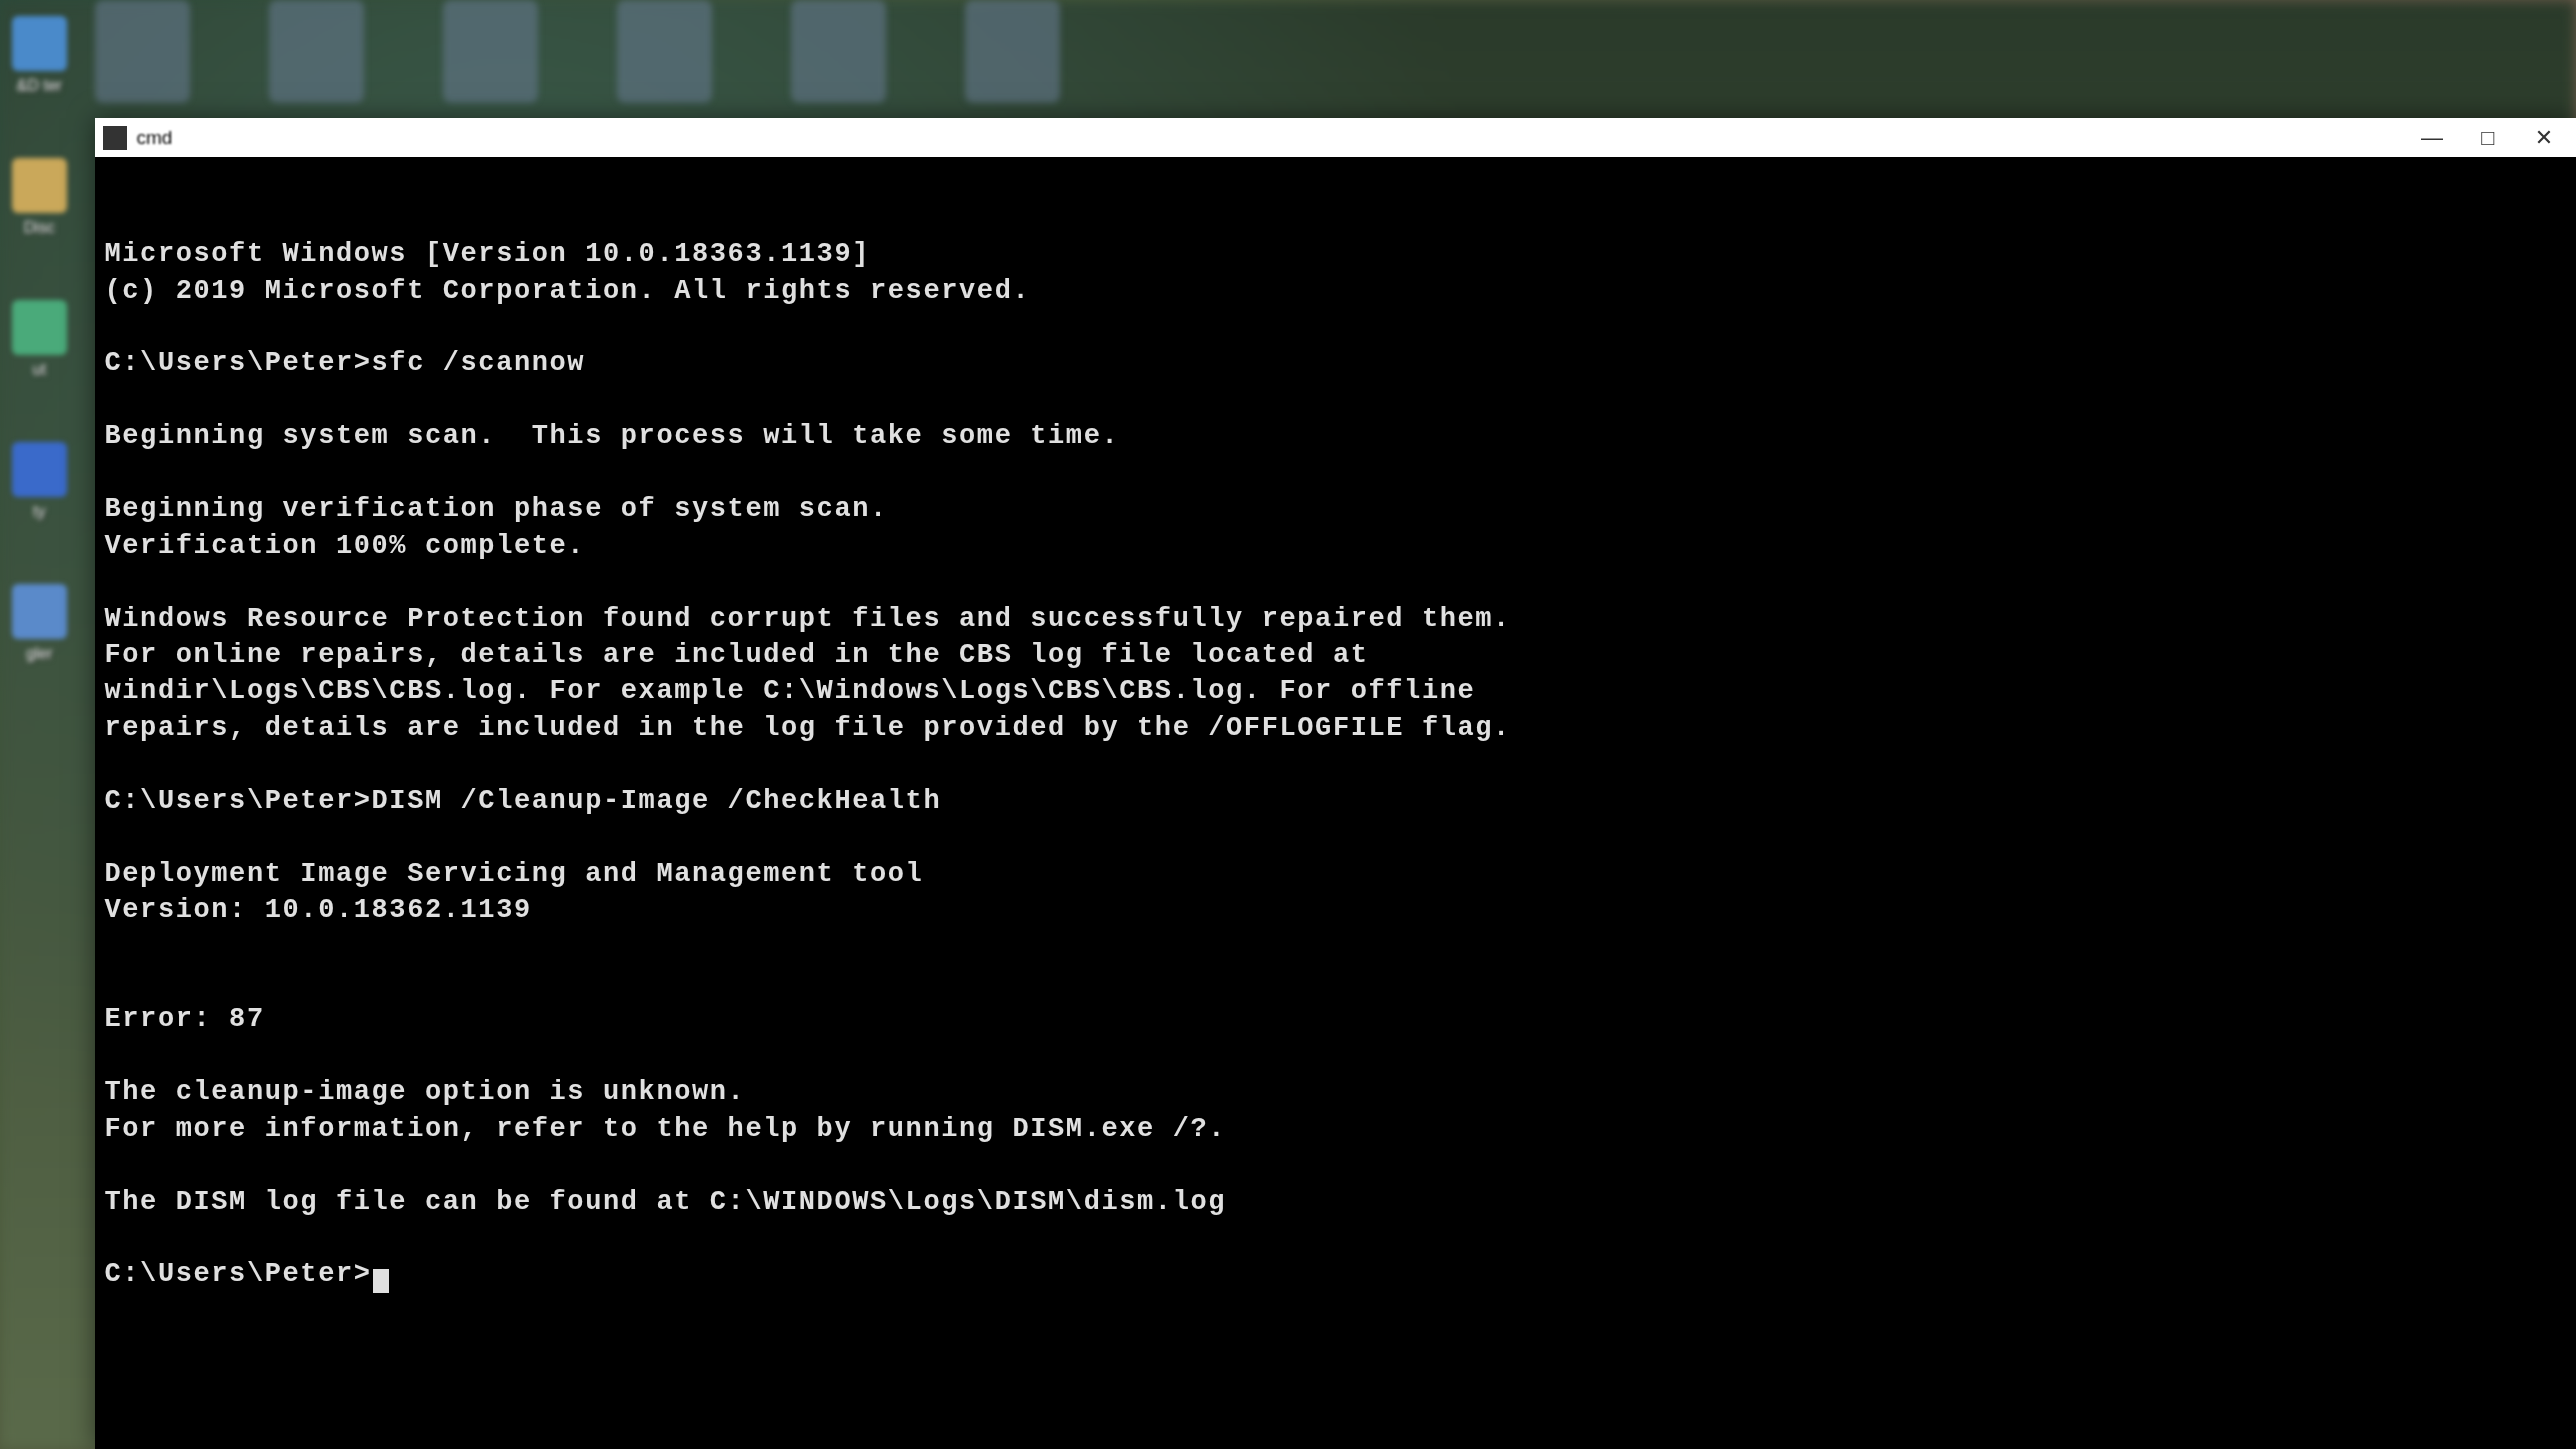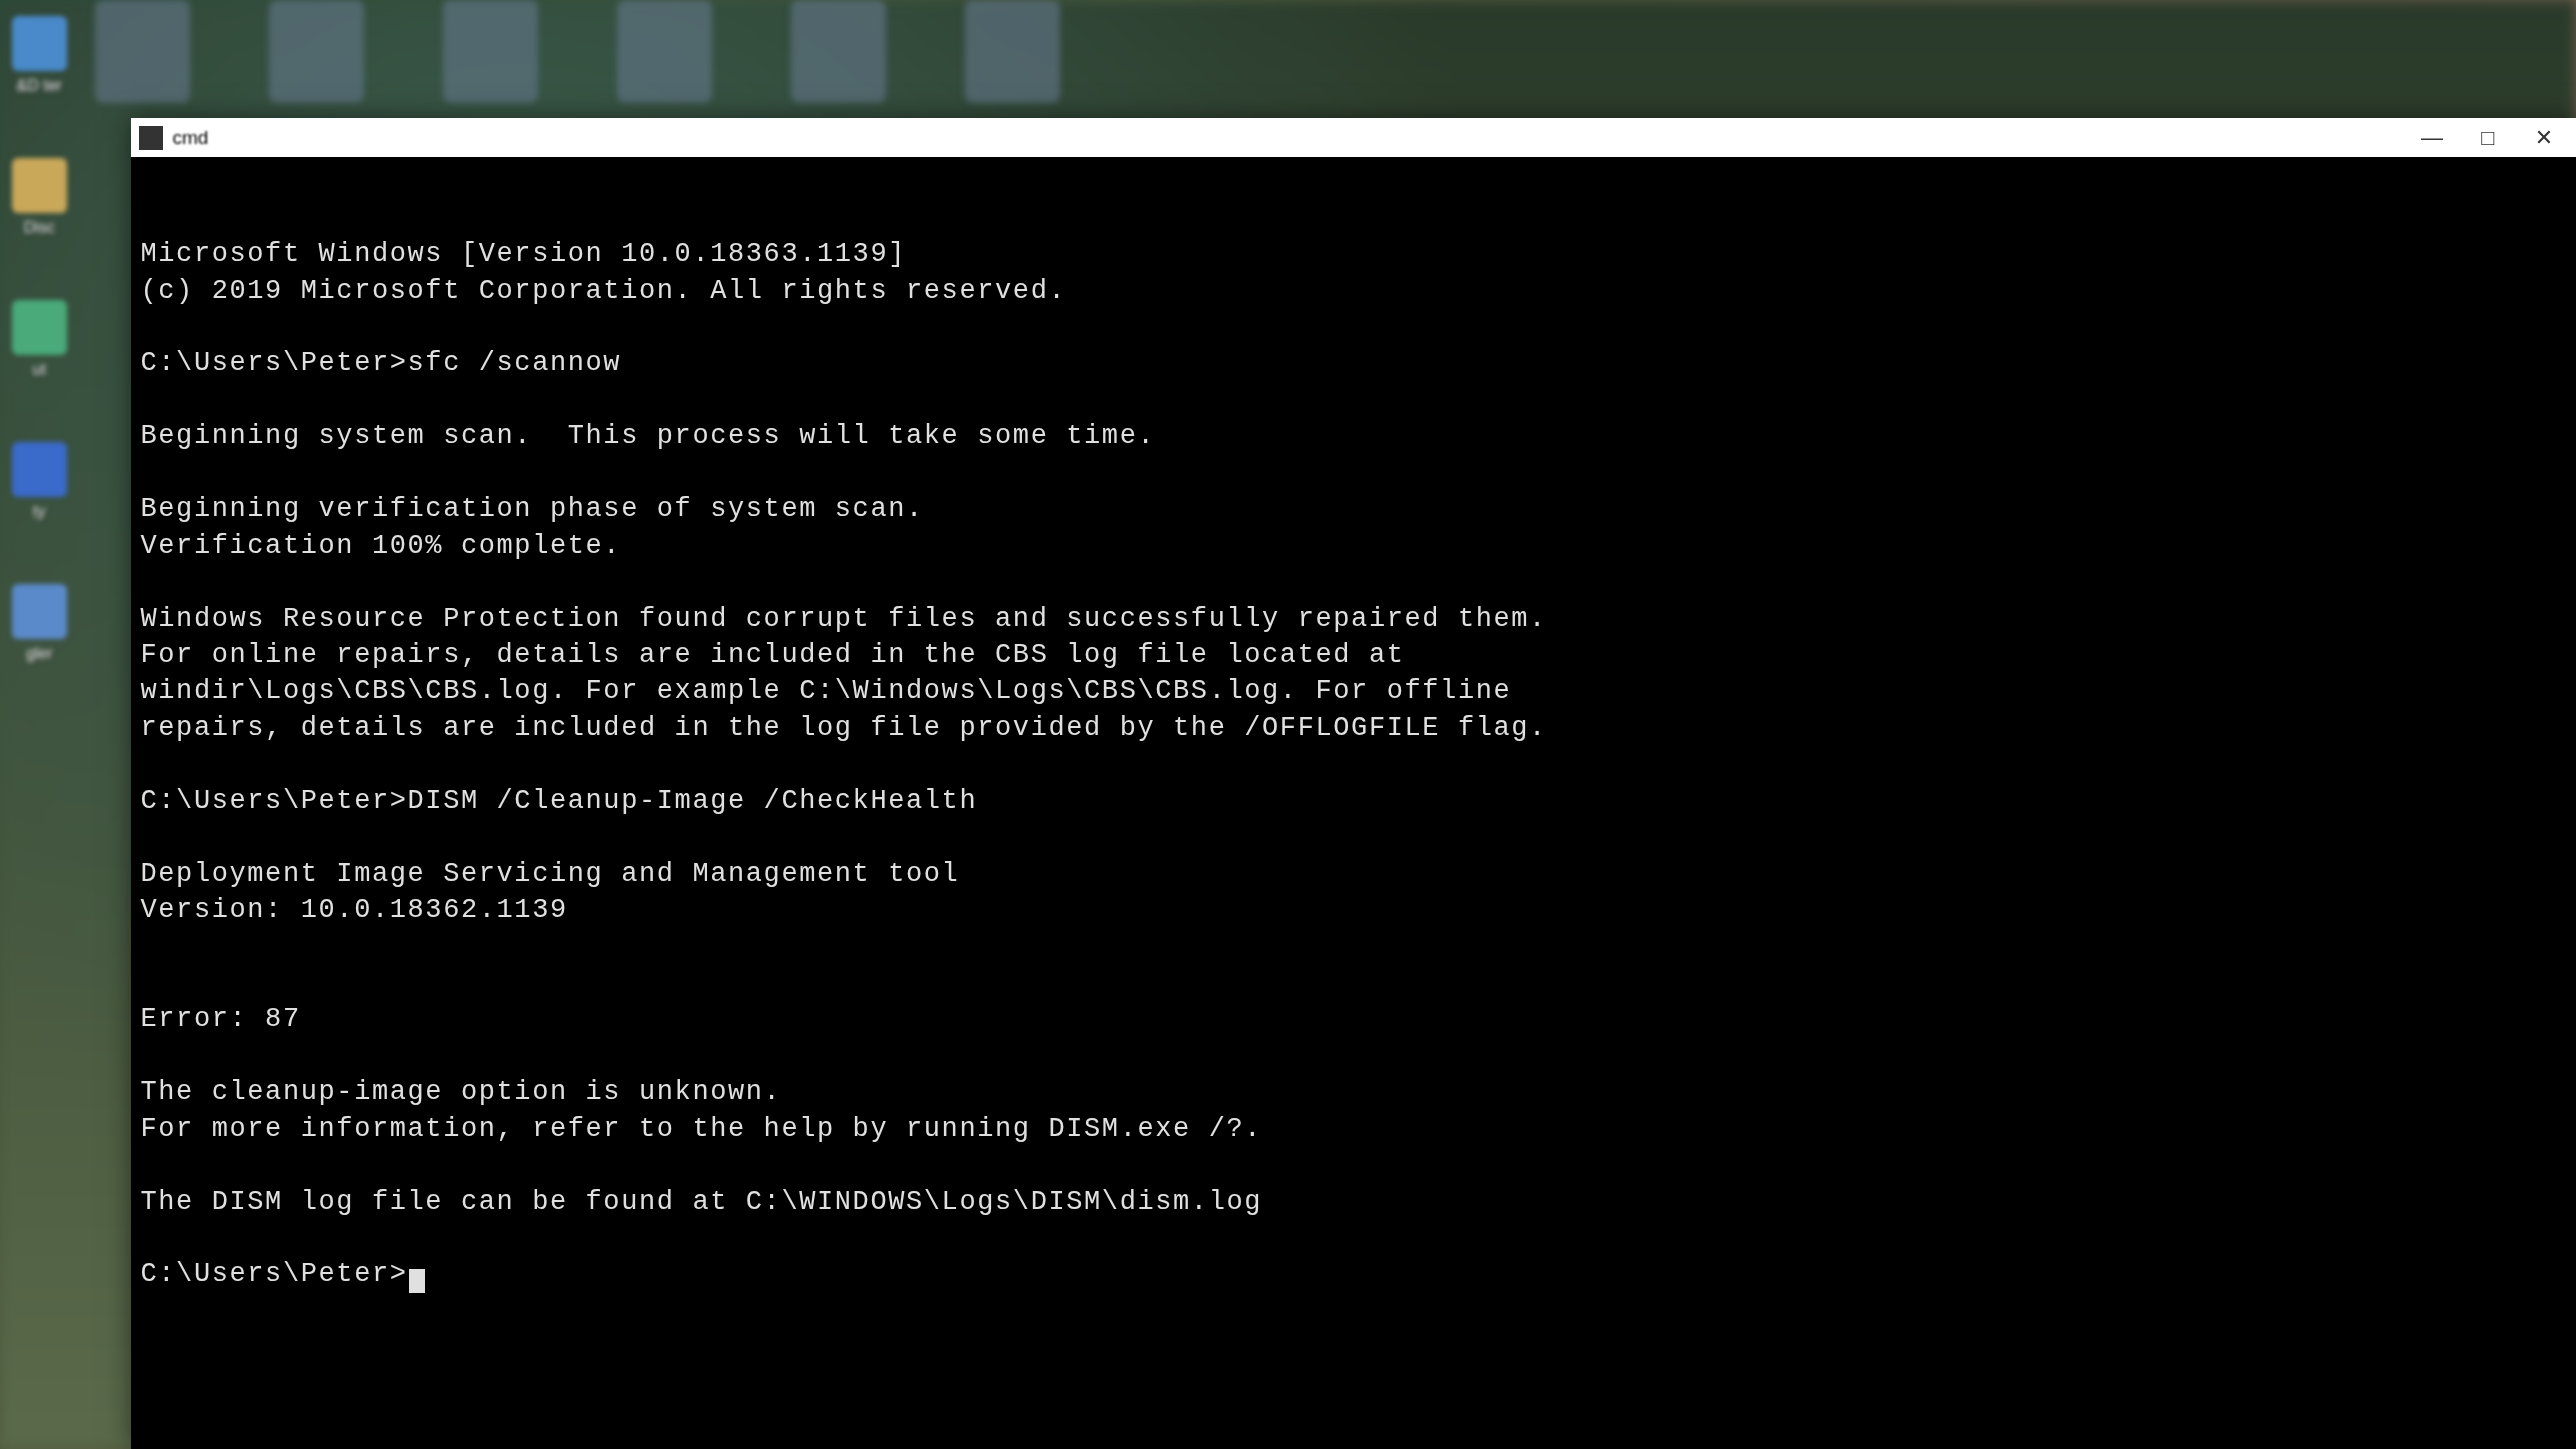--- a/index.html
+++ b/index.html
@@ -73,21 +73,20 @@
     .cmd-window {
       position: absolute;
       left: 95px;
       top: 118px;
       right: 0;
       bottom: 0;
       background: #fff;
       display: flex;
       flex-direction: column;
       box-shadow: 0 0 24px rgba(0,0,0,0.5);
-      margin-left: 36px;
     }
     .titlebar {
       height: 39px;
       background: #ffffff;
       display: flex;
       align-items: center;
       padding: 0 8px;
       position: relative;
     }
     .titlebar-icon {
@@ -122,21 +121,21 @@
       color: #333;
       font-size: 22px;
       font-family: Arial;
     }
     .terminal-body {
       flex: 1;
       background: #000000;
       color: #e0e0e0;
       font-family: "Consolas", "Courier New", monospace;
       font-size: 27px;
-      font-weight: 400;
+      font-weight: 700;
       line-height: 1.35;
       padding: 6.3px 9.5px;
       white-space: pre-wrap;
       overflow: hidden;
       letter-spacing: 1.6px;
     }
     .terminal-line {
       min-height: 1.35em;
     }
     .cursor {

